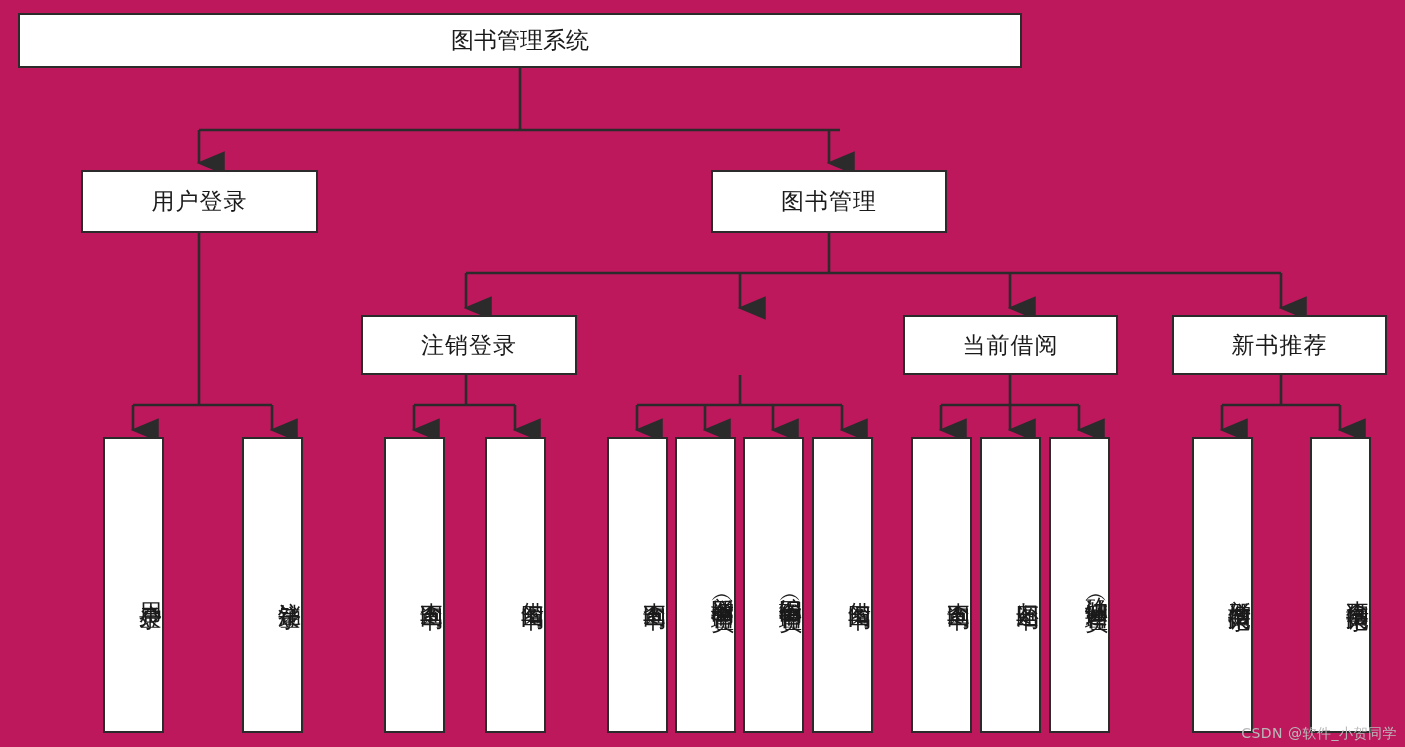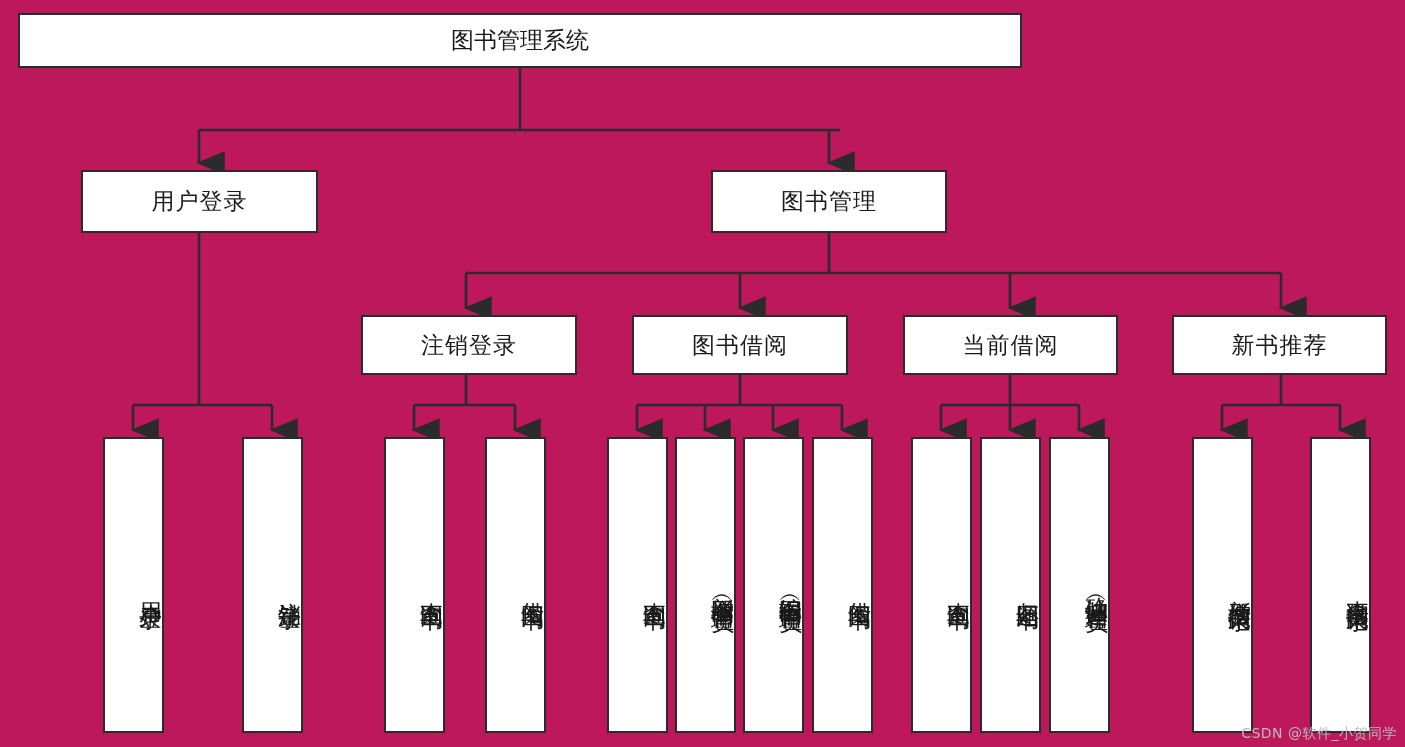--- a/index.html
+++ b/index.html
@@ -109,23 +109,20 @@
   <div class="node h-node" style="left:81px;top:170px;width:237px;height:63px;">
     <span>用户登录</span>
   </div>
   <div class="node h-node" style="left:711px;top:170px;width:236px;height:63px;">
     <span>图书管理</span>
   </div>
 
   <div class="node h-node" style="left:361px;top:315px;width:216px;height:60px;">
     <span>注销登录</span>
   </div>
-  <div class="node h-node" style="left:632px;top:315px;width:216px;height:60px;">
-    <span>图书借阅</span>
-  </div>
   <div class="node h-node" style="left:903px;top:315px;width:215px;height:60px;">
     <span>当前借阅</span>
   </div>
   <div class="node h-node" style="left:1172px;top:315px;width:215px;height:60px;">
     <span>新书推荐</span>
   </div>
 
   <div class="node leaf" style="left:103px;top:437px;width:61px;height:296px;">
     <span class="vtxt">用户登录</span>
   </div>

